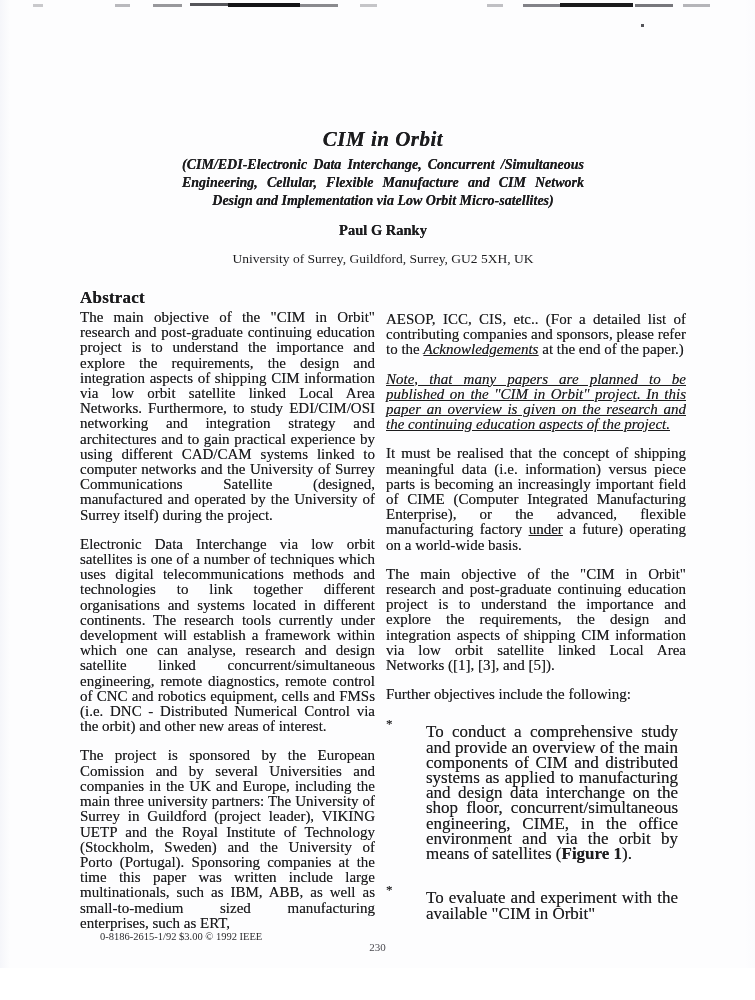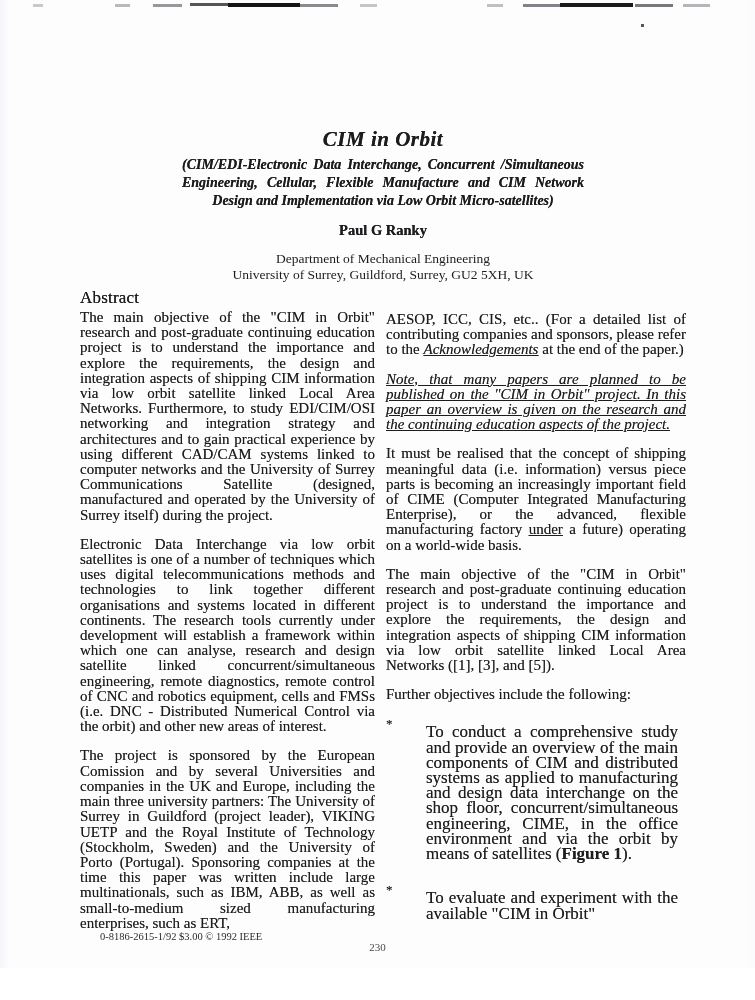--- a/index.html
+++ b/index.html
@@ -30,21 +30,21 @@
   }
   .author { margin-top: 12px; font-size: 14.5px; font-weight: bold; text-shadow: 0 0 0.4px #2b2b2e; }
   .affiliation { margin-top: 12px; font-size: 13.5px; line-height: 15.5px; }
 
   .cols { position: absolute; top: 288px; left: 80px; width: 606px; display: flex; gap: 11px; }
   .col { text-shadow: 0 0 0.4px rgba(20,20,22,0.6); }
   .col-left  { width: 295px; }
   .col-right { width: 300px; padding-top: 24px; box-sizing: border-box; }
 
   .sect-heading {
-    margin: 0 0 3px 0; font-size: 17px; line-height: 19px; font-weight: normal;
+    margin: 0 0 3px 0; font-size: 17px; line-height: 19px; font-weight: bold;
     letter-spacing: 0.2px; text-shadow: 0 0 0.5px #2b2b2e;
   }
   .intro-heading { margin: 27px 0 4px 0; font-size: 16.5px; }
 
   .col p {
     margin: 0 0 14px 0; font-size: 15px; line-height: 15.2px;
     text-align: justify;
   }
   .gap-large { margin-top: 18px; }
   .italic { font-style: italic; text-decoration: underline; }
@@ -75,21 +75,20 @@
   <div class="art" style="top:3px;left:560px;width:73px;height:4px;background:#1a1a1c;"></div>
   <div class="art" style="top:4px;left:635px;width:38px;background:#77777c;"></div>
   <div class="art" style="top:4px;left:683px;width:27px;background:#b5b5b9;"></div>
   <div class="speck" style="top:24px;left:641px;"></div>
 
   <div class="titleblock">
     <h1 class="paper-title">CIM in Orbit</h1>
     <div class="paper-subtitle">(CIM/EDI-Electronic Data Interchange, Concurrent /Simultaneous Engineering, Cellular, Flexible Manufacture and CIM Network Design and Implementation via Low Orbit Micro-satellites)</div>
     <div class="author">Paul G Ranky</div>
     <div class="affiliation">
-      <div>Department of Mechanical Engineering</div>
       <div>University of Surrey, Guildford, Surrey, GU2 5XH, UK</div>
     </div>
   </div>
 
   <div class="cols">
 
     <div class="col col-left">
       <h2 class="sect-heading">Abstract</h2>
       <p>The main objective of the "CIM in Orbit" research and post-graduate continuing education project is to understand the importance and explore the requirements, the design and integration aspects of shipping CIM information via low orbit satellite linked Local Area Networks. Furthermore, to study EDI/CIM/OSI networking and integration strategy and architectures and to gain practical experience by using different CAD/CAM systems linked to computer networks and the University of Surrey Communications Satellite (designed, manufactured and operated by the University of Surrey itself) during the project.</p>
       <p>Electronic Data Interchange via low orbit satellites is one of a number of techniques which uses digital telecommunications methods and technologies to link together different organisations and systems located in different continents. The research tools currently under development will establish a framework within which one can analyse, research and design satellite linked concurrent/simultaneous engineering, remote diagnostics, remote control of CNC and robotics equipment, cells and FMSs (i.e. DNC - Distributed Numerical Control via the orbit) and other new areas of interest.</p>

